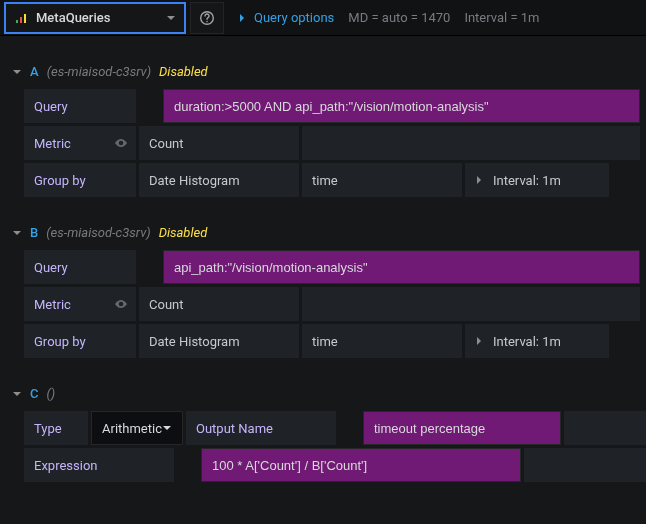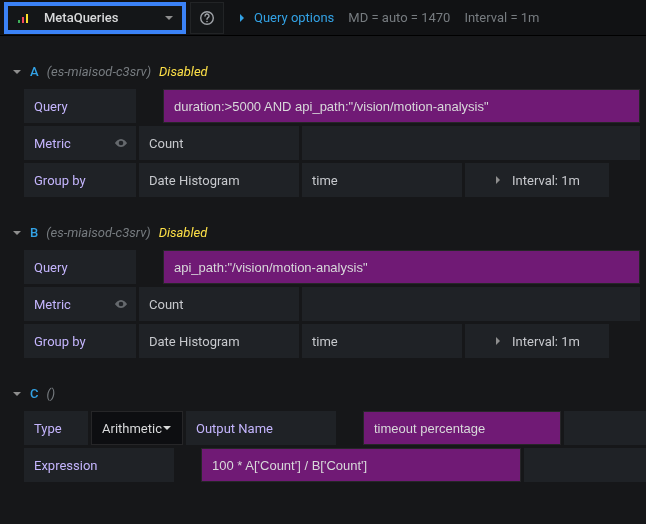--- a/index.html
+++ b/index.html
@@ -17,26 +17,25 @@
     align-items: center;
     height: 36px;
     padding-left: 4px;
     background: #111214;
     border-bottom: 1px solid #000;
   }
   .datasource-picker {
     display: flex;
     align-items: center;
     background: #141618;
-    border: 4px solid #3b82f6;
+    border: 2px solid #3b82f6;
     height: 32px;
     padding: 0 8px;
     margin-right: 4px;
     min-width: 182px;
-    gap: 6px;
   }
   .ds-icon {
     width: 14px; height: 14px; margin-right: 8px;
     display:inline-flex;align-items:center;justify-content:center;
   }
   .ds-name { color: #d8d9da; font-weight: 500; flex:1; }
   .chevron-down { fill:#8e8e8e; }
   .icon-btn {
     width: 34px; height: 32px;
     background: #141618;
@@ -91,21 +90,21 @@
     border:1px solid #262628;
     outline:none;
     margin-left:24px;
   }
   .value-cell { color:#c7c9cd; }
   .gapcell {
     background:#1f2226; height:34px; flex:1;
   }
   .interval-cell {
     width: 144px; flex-shrink:0;
-    justify-content:center;
+    justify-content:flex-start;
     gap:10px;
   }
   .interval-cell .chev { fill:#8e8e8e; }
   .eye {
     position:absolute; right:8px; top:50%; transform:translateY(-50%);
     opacity:.55;
   }
   .select-cell {
     background:#0d0e11;
     border:1px solid #262628;

